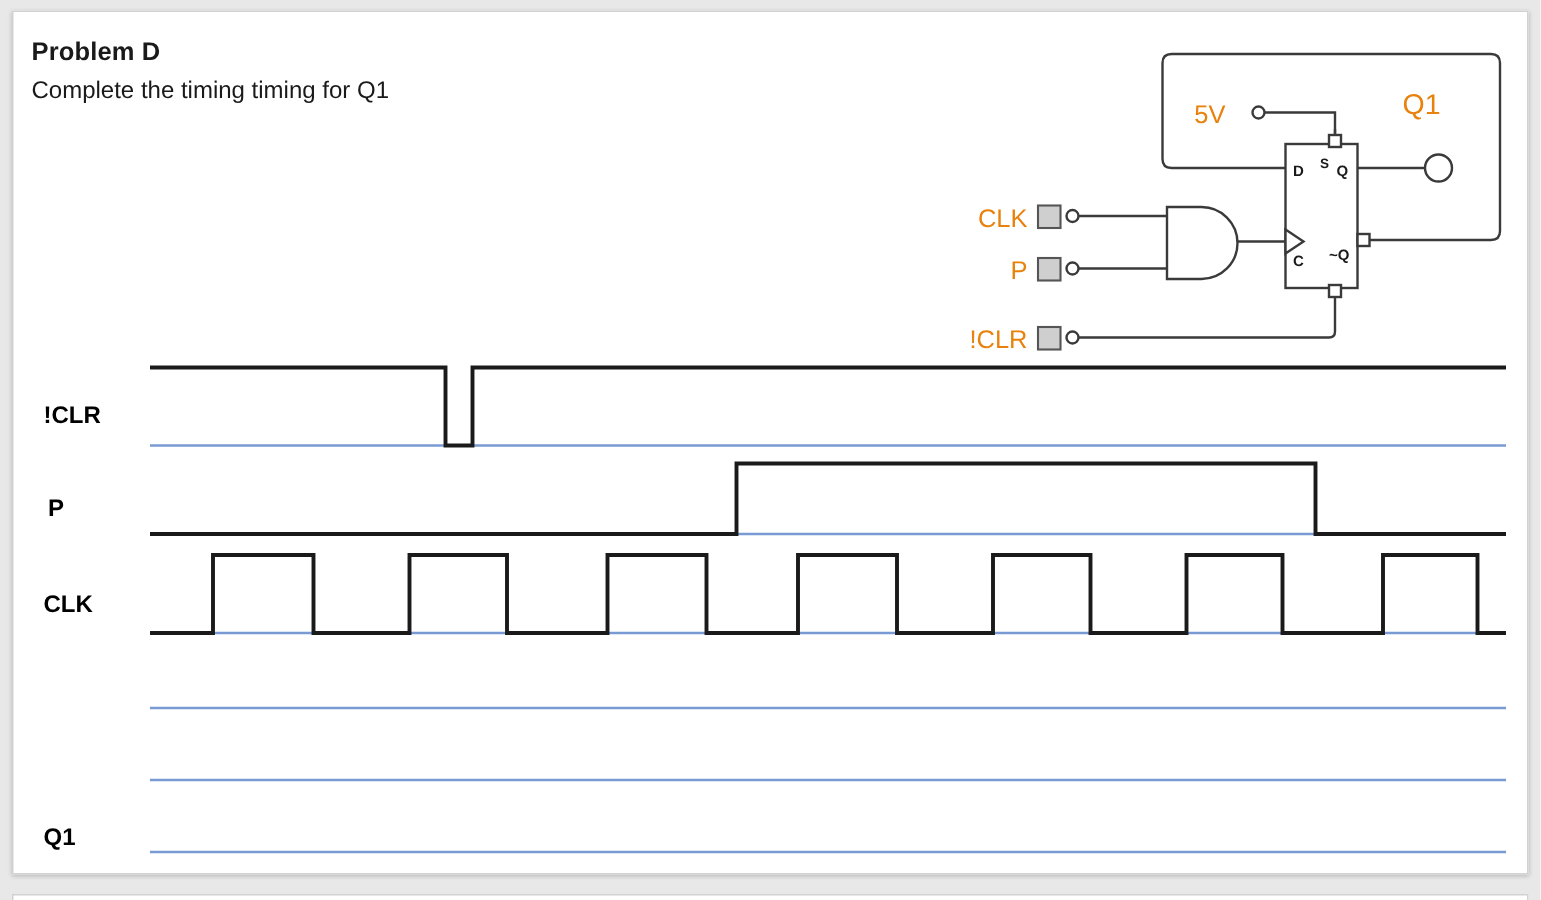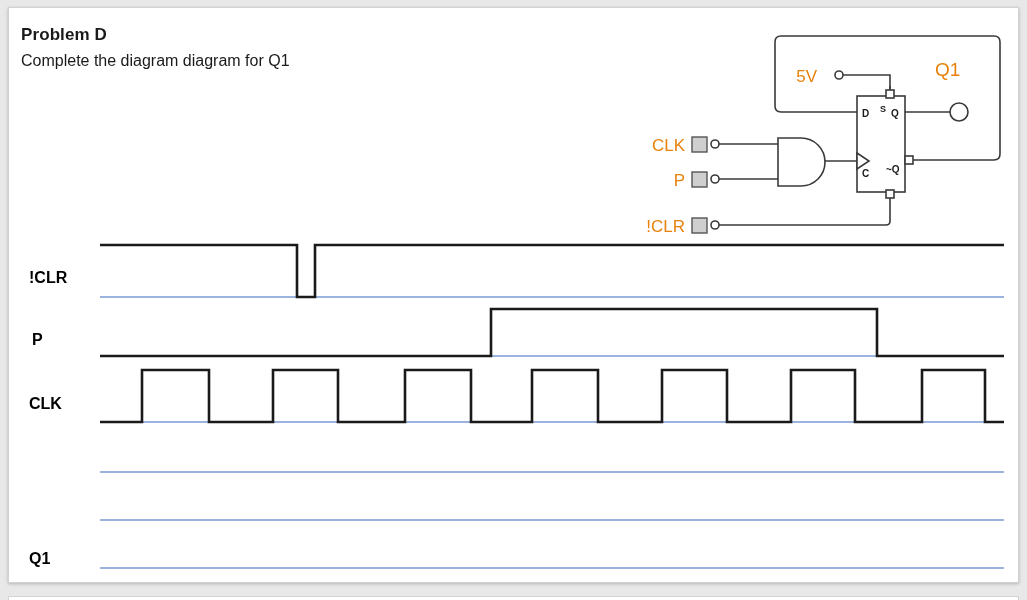--- a/index.html
+++ b/index.html
@@ -55,21 +55,21 @@
   .wave-svg{ position:absolute; left:0; top:0; }
 </style>
 </head>
 <body>
 
 <div id="root">
 
   <div class="card">
 
     <div class="prob-title">Problem D</div>
-    <div class="prob-sub">Complete the diagram diagram for Q1</div>
+    <div class="prob-sub">Complete the timing timing for Q1</div>
 
     <div class="circuit">
       <svg width="400" height="232" viewBox="0 0 400 232">
         <g fill="none" stroke="#3a3a3a" stroke-width="1.6">
 
           <path d="M 228 96 L 152 96 Q 146 96 146 90 L 146 26 Q 146 20 152 20
                    L 365 20 Q 371 20 371 26 L 371 138 Q 371 144 365 144 L 284 144"></path>
 
           <path d="M 214 59 L 261 59 L 261 80"></path>
 

